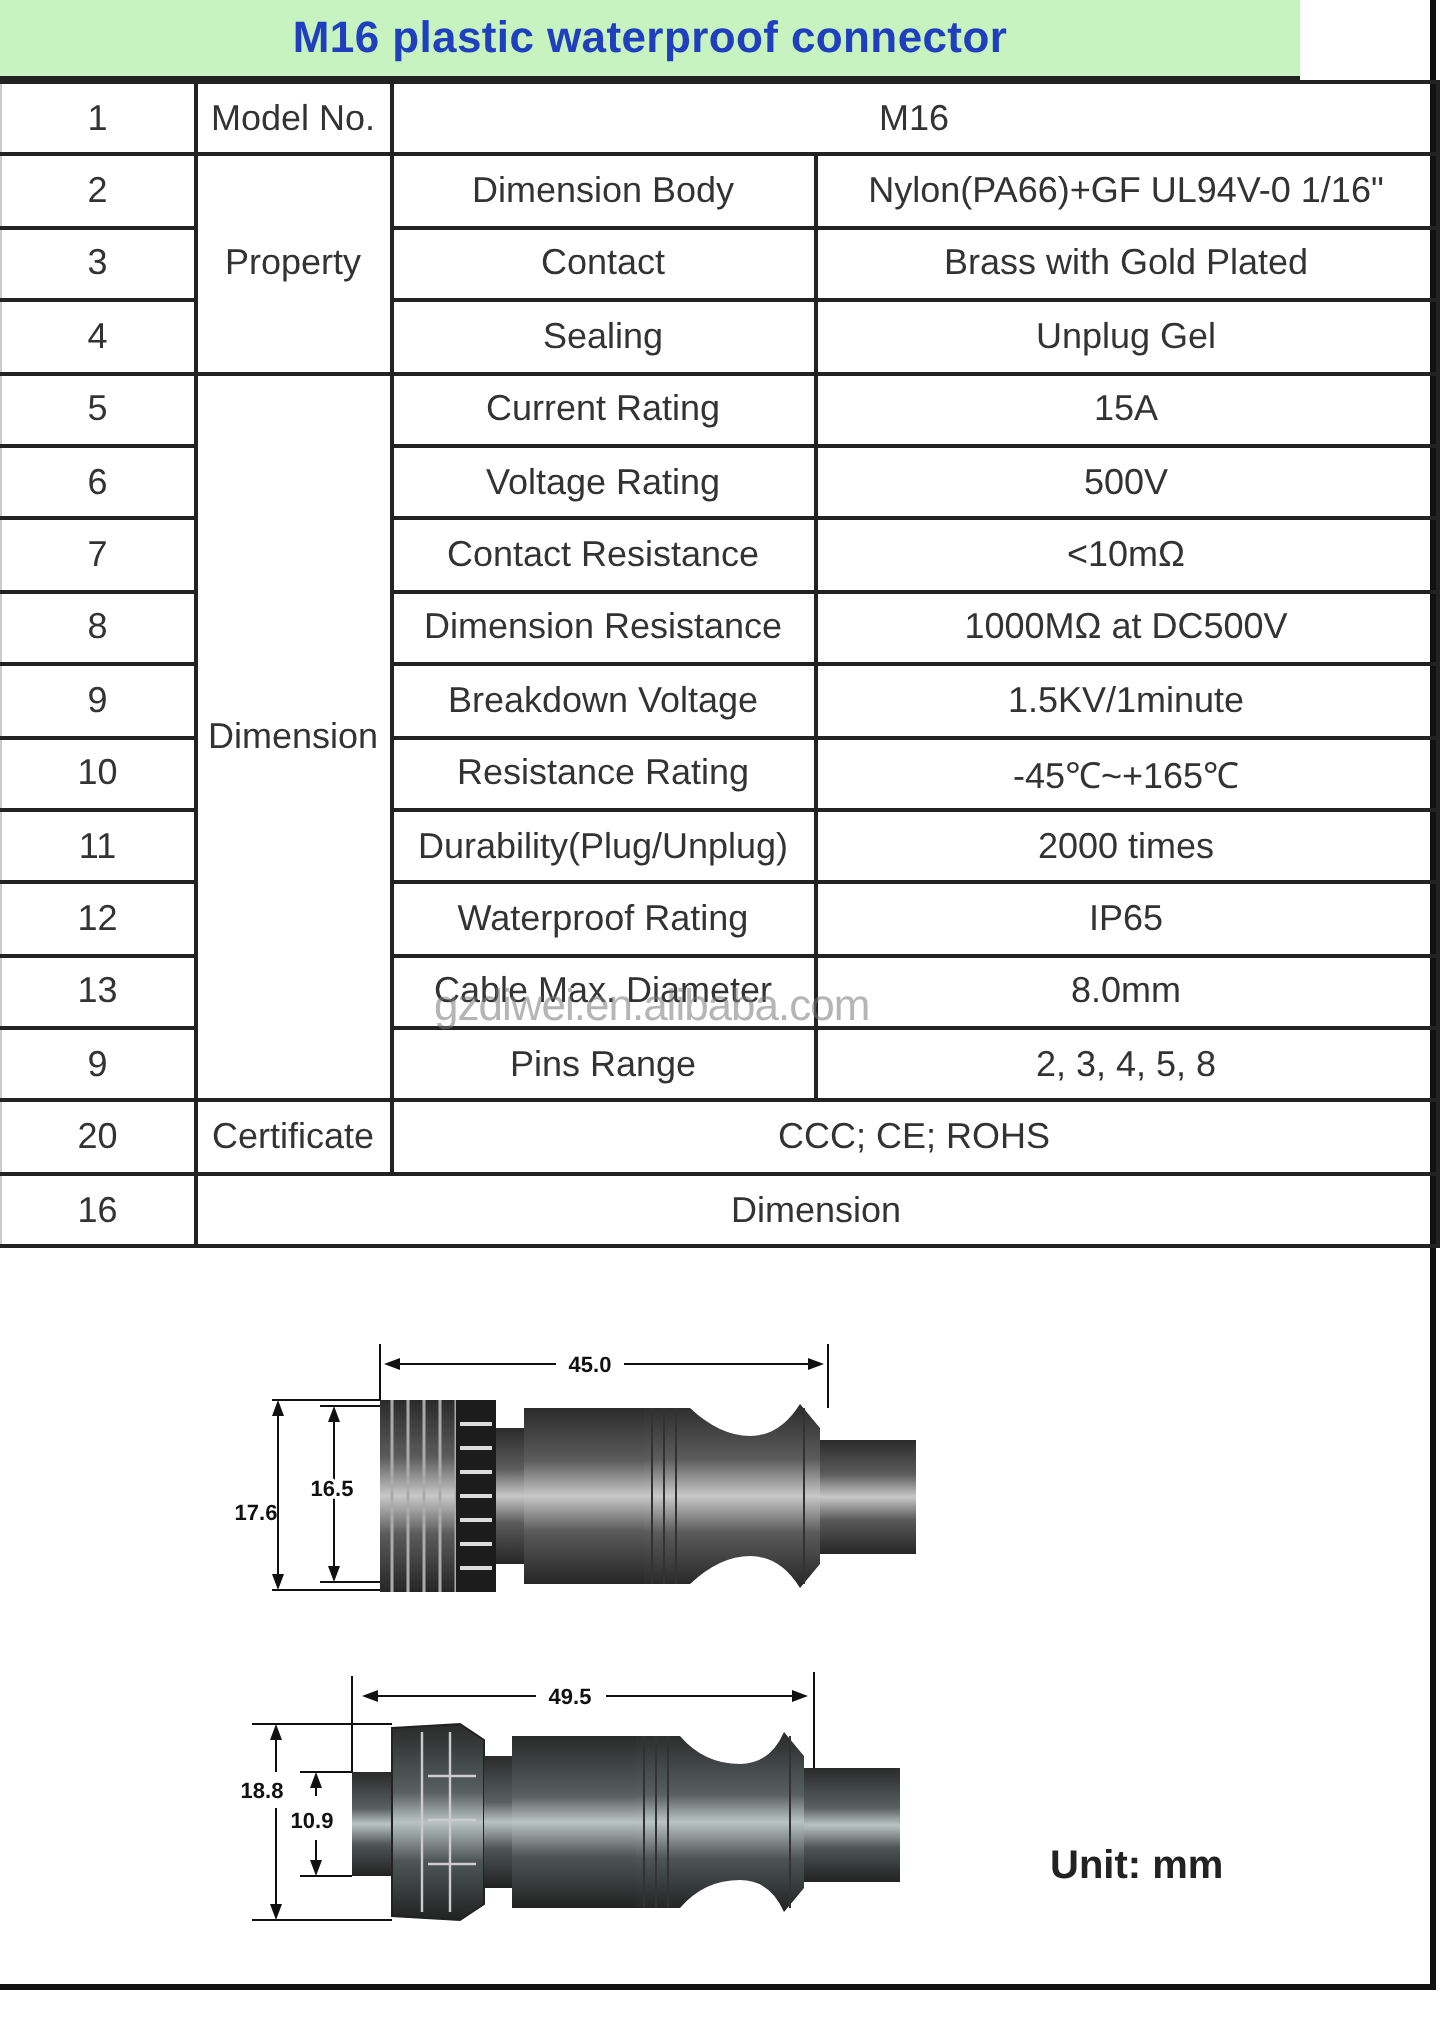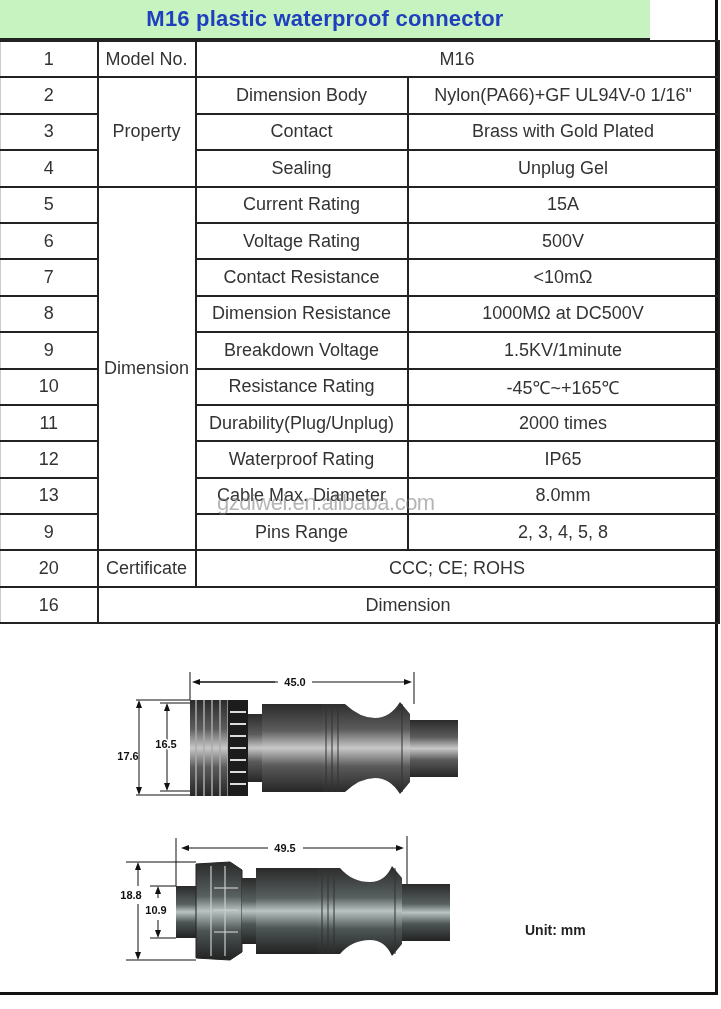--- a/index.html
+++ b/index.html
@@ -10,21 +10,21 @@
   .header { position:absolute; left:0; top:0; width:650px; height:40px; background:#c6f3c0;
             border-bottom:2px solid #222; box-sizing:border-box;
             display:flex; align-items:center; justify-content:center; }
   .header span { color:#1f3fbf; font-weight:bold; font-size:22px; letter-spacing:0.2px; }
   table.spec { position:absolute; left:0; top:40px; border-collapse:collapse; table-layout:fixed; width:718px; }
   table.spec td { border:2px solid #222; height:34.4px; padding:0; text-align:center; vertical-align:middle;
                   font-size:18px; color:#333; white-space:nowrap; overflow:hidden; }
   table.spec td.first { border-left:1px solid #ccc; }
   .drawing { position:absolute; left:0; top:654px; width:718px; height:341px; }
   .dim { font-family:"Liberation Sans", sans-serif; font-weight:bold; font-size:11px; fill:#111; }
-  .unit { position:absolute; left:525px; top:922px; font-weight:bold; font-size:14px; color:#222; }
+  .unit { position:absolute; left:525px; top:922px; font-weight:bold; font-size:20px; color:#222; }
   .watermark { position:absolute; left:217px; top:490px; font-size:22px; color:rgba(120,120,120,0.55);
                pointer-events:none; letter-spacing:-0.5px; }
 </style>
 </head>
 <body>
 
 <div class="frame"></div>
 
 <div class="header">
   <span>M16 plastic waterproof connector</span>

